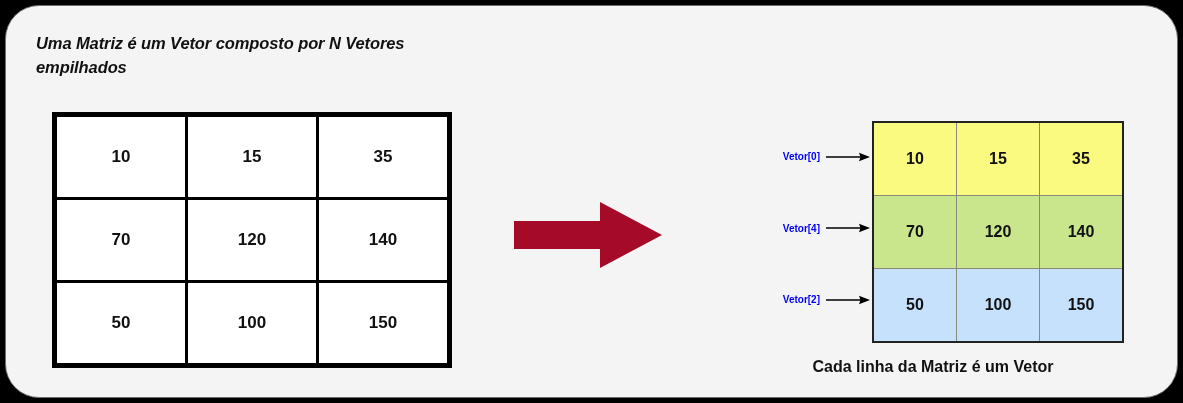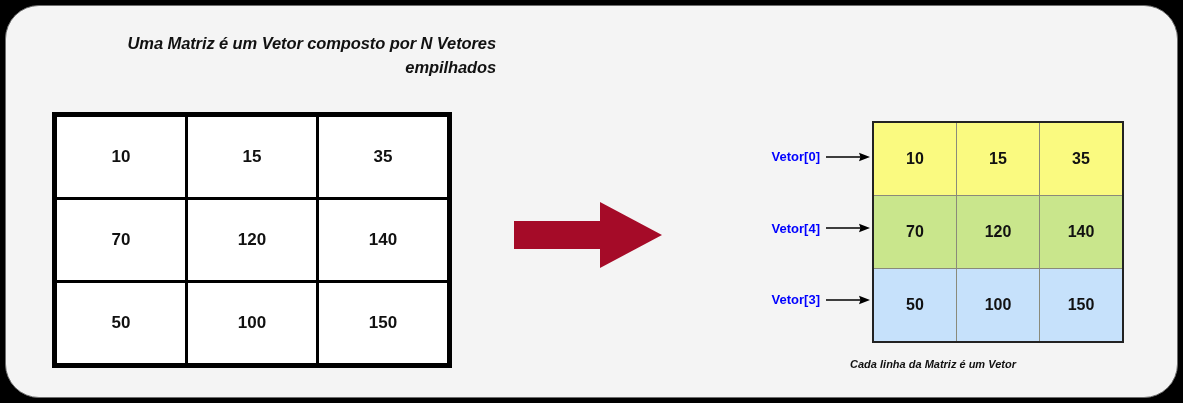--- a/index.html
+++ b/index.html
@@ -27,21 +27,21 @@
     border-radius: 34px;
     overflow: hidden;
   }
 
   
   #title {
     position: absolute;
     left: 30px;
     top: 26px;
     width: 460px;
-    text-align: right;
+    text-align: left;
     font-size: 16.5px;
     font-weight: bold;
     font-style: italic;
     color: #111111;
     line-height: 1.45;
     letter-spacing: -0.1px;
   }
 
   
   #matrix {
@@ -83,21 +83,21 @@
   }
   .vec-row {
     height: 71.6px;
     display: flex;
     align-items: center;
     justify-content: flex-end;
     gap: 6px;
     white-space: nowrap;
   }
   .vec-text {
-    font-size: 13px;
+    font-size: 10px;
     font-weight: bold;
     color: #0000FF;
     font-family: "Liberation Sans", sans-serif;
   }
   .vec-arrow {
     width: 44px;
     height: 12px;
     flex: 0 0 auto;
   }
 
@@ -122,23 +122,22 @@
   #vectable tr.row-1 td { background: #C9E68C; }
   #vectable tr.row-2 td { background: #C6E1FB; }
 
   
   #caption {
     position: absolute;
     left: 742px;
     top: 352px;
     width: 370px;
     text-align: center;
-    font-size: 11px;
-    font-weight: bold;
-    font-style: italic;
+    font-size: 16px;
+    font-weight: bold;
     color: #111111;
   }
 </style>
 </head>
 <body>
 
 <div id="panel">
 
   <div id="title">Uma Matriz é um Vetor composto por N Vetores empilhados</div>
 
@@ -175,21 +174,21 @@
       </svg>
     </div>
     <div class="vec-row">
       <span class="vec-text">Vetor[4]</span>
       <svg class="vec-arrow" viewBox="0 0 44 12">
         <path d="M0,6 L36,6" stroke="#000000" stroke-width="1.6" fill="none"></path>
         <polygon points="44,6 33,1.7 34.5,6 33,10.3" fill="#000000"></polygon>
       </svg>
     </div>
     <div class="vec-row">
-      <span class="vec-text">Vetor[3]</span>
+      <span class="vec-text">Vetor[2]</span>
       <svg class="vec-arrow" viewBox="0 0 44 12">
         <path d="M0,6 L36,6" stroke="#000000" stroke-width="1.6" fill="none"></path>
         <polygon points="44,6 33,1.7 34.5,6 33,10.3" fill="#000000"></polygon>
       </svg>
     </div>
   </div>
 
   <table id="vectable">
     <tbody>
       <tr class="row-0">

